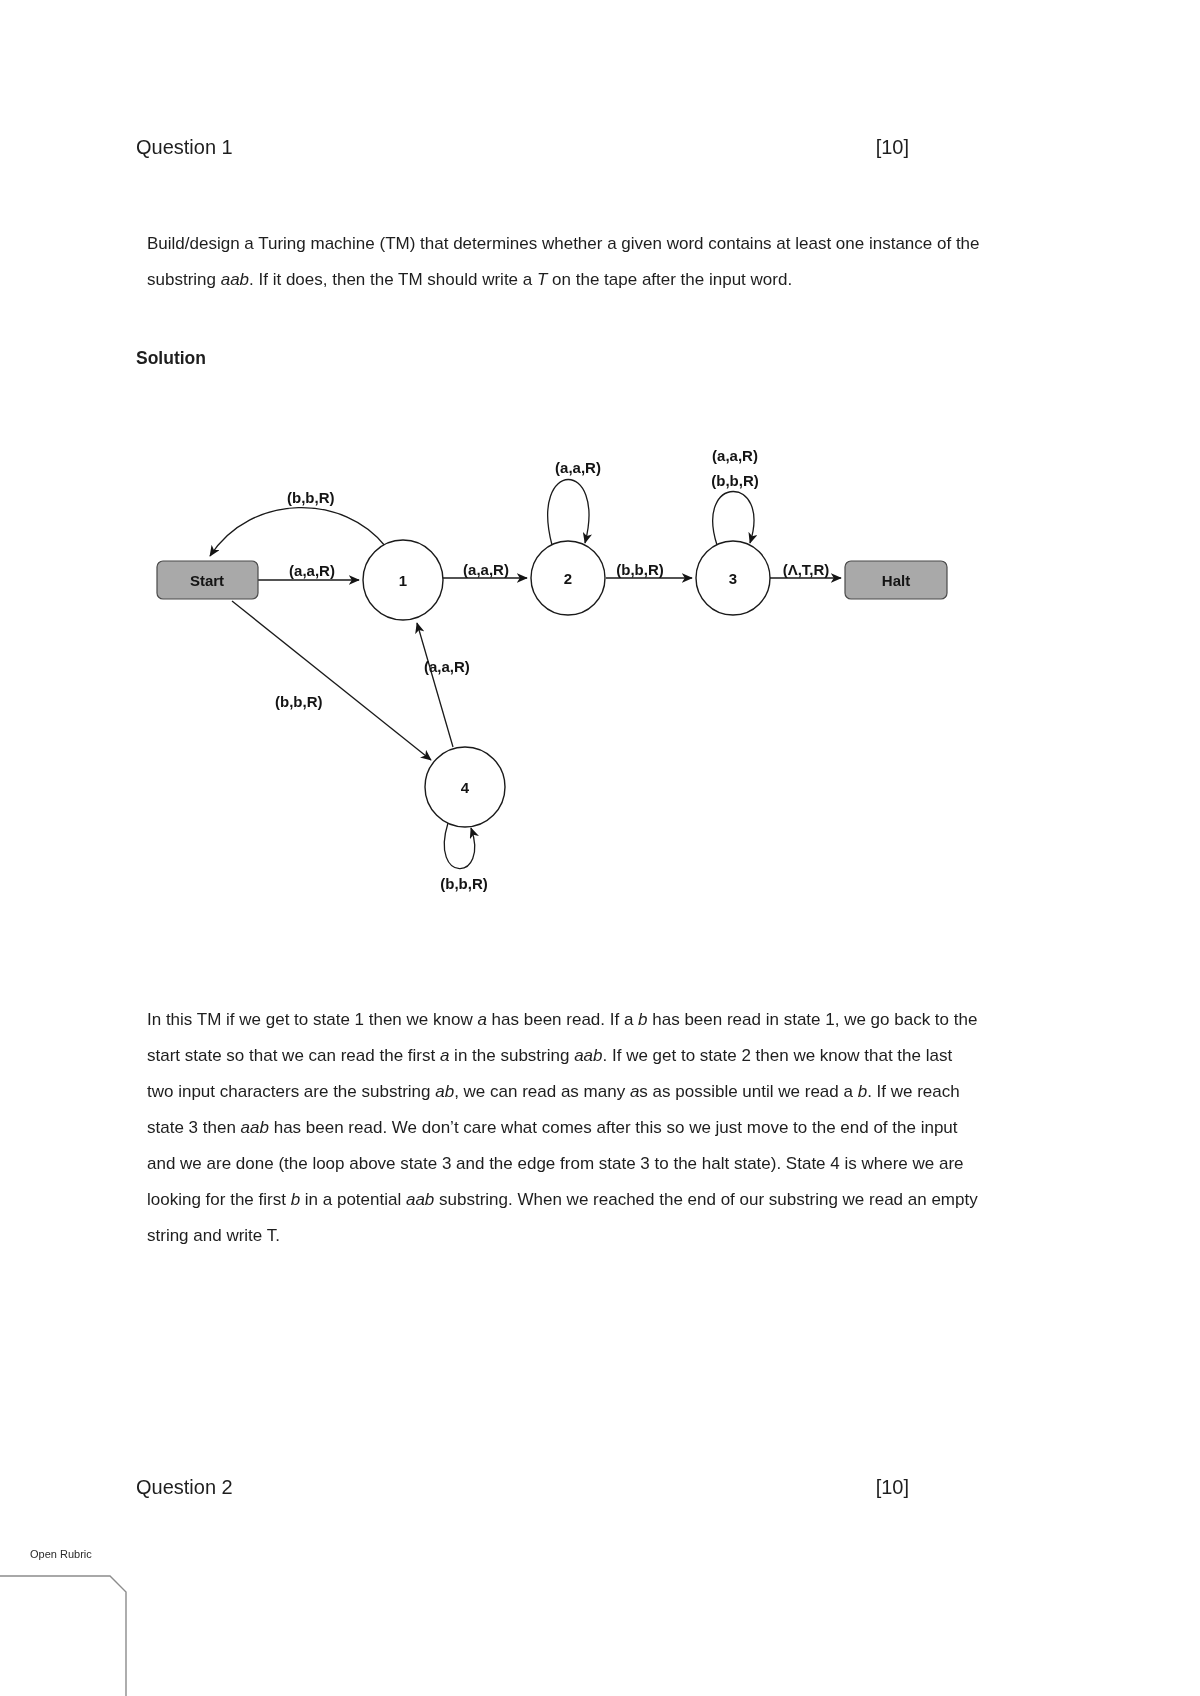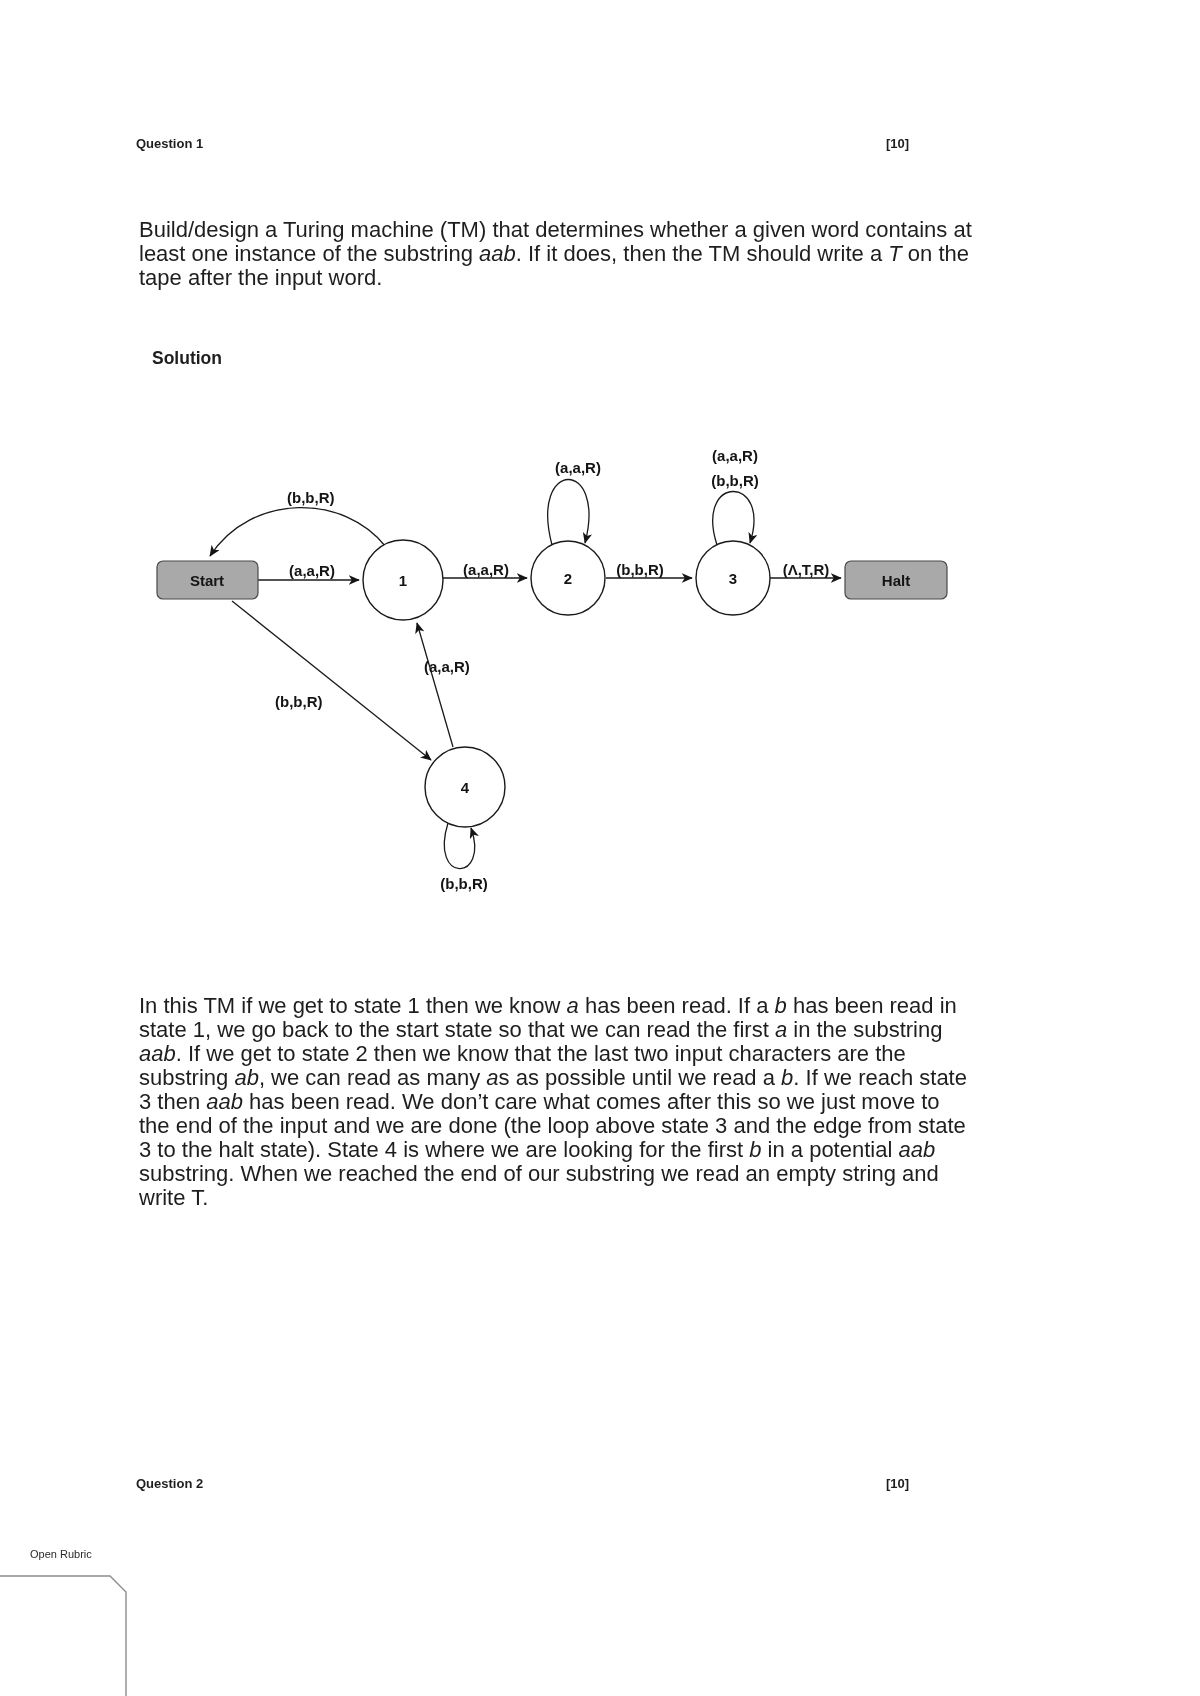--- a/index.html
+++ b/index.html
@@ -1,26 +1,26 @@
 <!DOCTYPE html>
 <html><head>
 <meta charset="utf-8">
 <style>
   html,body{margin:0;padding:0;background:#ffffff;}
   .page{
     position:relative;width:1200px;height:1696px;background:#ffffff;
     font-family:"Liberation Sans",sans-serif;color:#1e1e1e;overflow:hidden;
   }
   .qrow{position:absolute;left:136px;width:773px;display:flex;justify-content:space-between;
-        font-size:13px;font-weight:bold;}
+        font-size:20px;font-weight:normal;}
   .q1{top:136px;}
   .q2{top:1476px;justify-content:space-between;}
-  .heading{position:absolute;left:152px;font-size:17.5px;font-weight:bold;}
+  .heading{position:absolute;left:136px;font-size:17.5px;font-weight:bold;}
   .solution{top:348px;}
-  p.body{position:absolute;left:135px;width:833px;margin:4px;font-size:22px;line-height:24px;}
+  p.body{position:absolute;left:135px;width:833px;margin:12px;font-size:17px;line-height:36px;}
   .intro{top:214px;}
   .explain{top:990px;}
   .note{top:1231px;}
   .diagram{position:absolute;left:130px;top:445px;width:850px;height:455px;}
   .diagram text{font-family:"Liberation Sans",sans-serif;font-weight:bold;font-size:15px;fill:#141414;}
   .diagram .edge{stroke:#1a1a1a;stroke-width:1.3;fill:none;}
   .diagram .node{stroke:#1a1a1a;stroke-width:1.4;fill:#ffffff;}
   .diagram .terminal{stroke:#4a4a4a;stroke-width:1.2;}
   .open-rubric{position:absolute;left:30px;top:1548px;font-size:11px;color:#2a2a2a;}
   .corner{position:absolute;left:0;top:1536px;width:140px;height:160px;}

